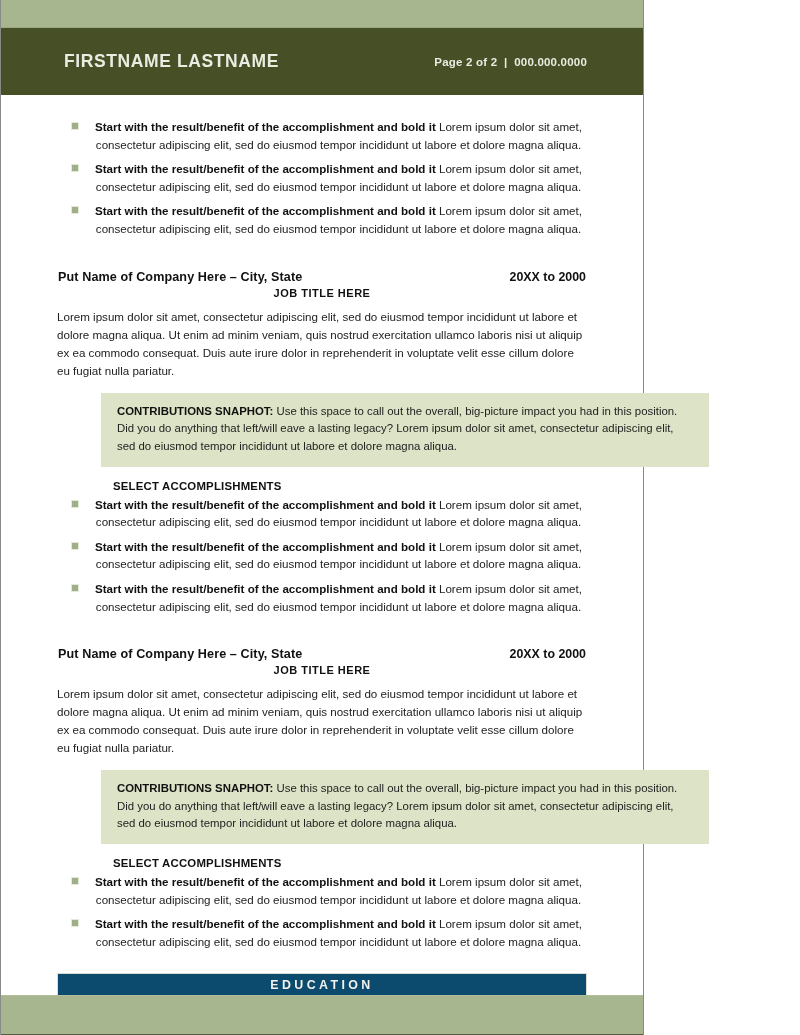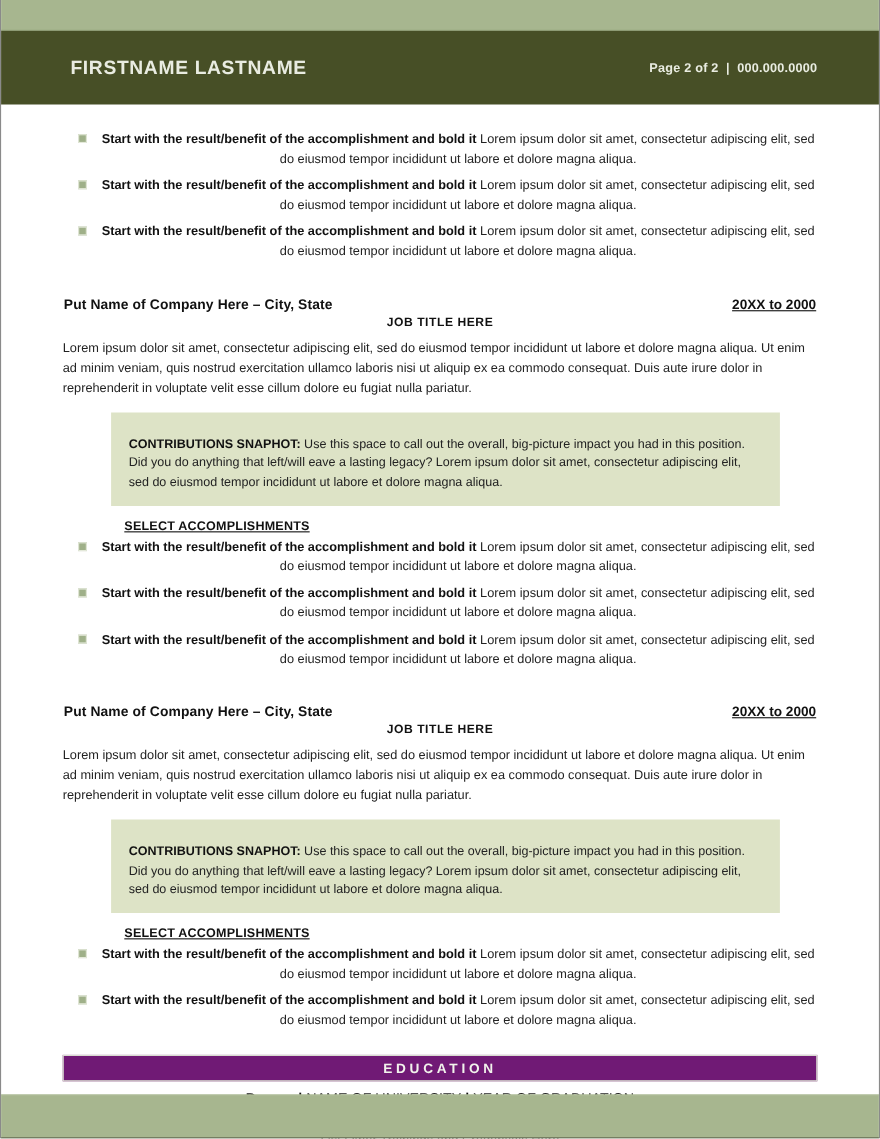--- a/index.html
+++ b/index.html
@@ -7,21 +7,21 @@
   body {
     width: 800px;
     height: 1035px;
     background: #ffffff;
     font-family: "Liberation Sans", sans-serif;
     color: #1a1a1a;
     overflow: hidden;
   }
   .page {
     position: relative;
-    width: 800px;
+    width: 644px;
     height: 1035px;
     background: #ffffff;
     border: 1px solid #8a8a8a;
     border-top: none;
     border-bottom: none;
   }
   .band-top {
     height: 28px;
     background: #a7b68f;
     border-bottom: 1px solid #9aa983;
@@ -88,65 +88,63 @@
   .job-company {
     font-size: 12.6px;
     font-weight: bold;
     letter-spacing: 0.1px;
     color: #111111;
   }
   .job-dates {
     font-size: 12.4px;
     font-weight: bold;
     color: #111111;
-    text-decoration: underline;
   }
   .job-title {
     text-align: center;
     font-size: 11px;
     font-weight: bold;
     letter-spacing: 0.5px;
     color: #111111;
     margin-top: 3px;
   }
   .job-summary {
     margin-top: 9px;
     font-size: 11.6px;
     line-height: 1.55;
     color: #222222;
   }
   .snapshot {
     margin: 13px 0 0 44px;
     background: #dde3c6;
-    padding: 21px 14px 11px 16px;
+    padding: 10px 14px 11px 16px;
     width: 608px;
   }
   .snapshot p {
     margin: 0;
     font-size: 11.4px;
     line-height: 1.55;
     color: #222222;
   }
   .snapshot .sn-label { font-weight: bold; color: #111111; }
   .accomp-heading {
     margin: 13px 0 4px 56px;
     font-size: 11.4px;
     font-weight: bold;
     letter-spacing: 0.2px;
     color: #111111;
-    text-decoration: underline;
   }
   .accomp-list { margin-left: 56px; }
   .accomp-list li { padding-left: 25px; }
   .accomp-list li::before { left: 6px; }
 
   .edu-bar {
     margin: 22px 0 0 0;
     height: 24px;
-    background: #701a75;
+    background: #0c4a6e;
     border: 1px solid #d9dcd0;
     display: flex;
     align-items: center;
     justify-content: center;
   }
   .edu-bar span {
     color: #f2f3ec;
     font-size: 12.4px;
     font-weight: bold;
     letter-spacing: 3.4px;

